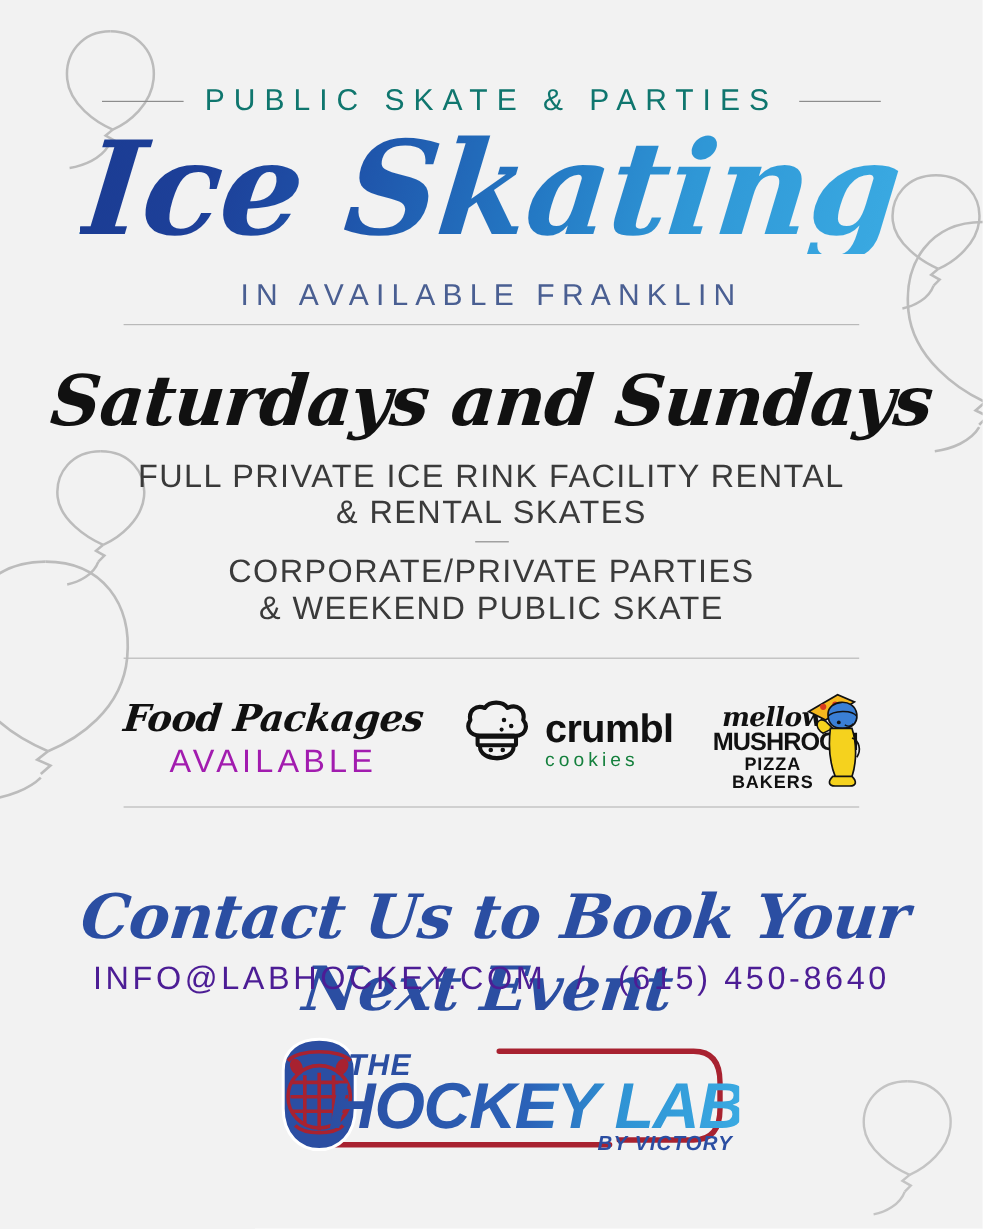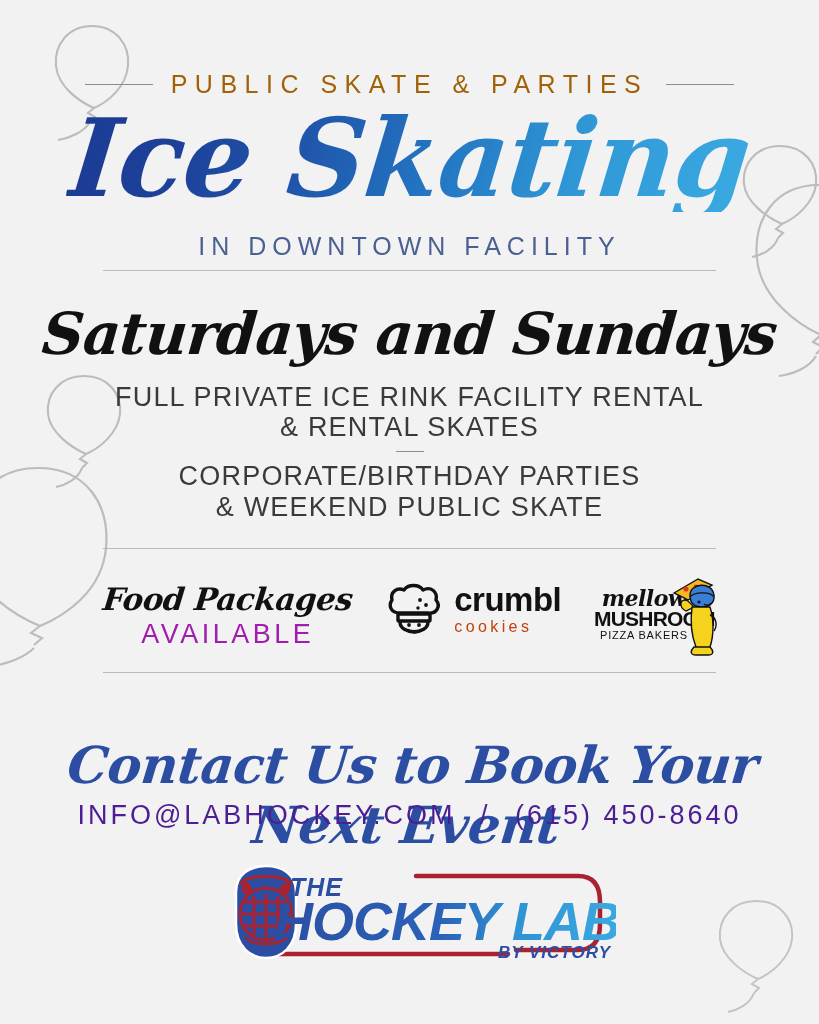--- a/index.html
+++ b/index.html
@@ -42,21 +42,21 @@
   }
   .eyebrow .rule {
     width: 68px;
     height: 1px;
     background: #8d8d8d;
   }
   .eyebrow-text {
     font-family: "Liberation Sans", sans-serif;
     font-size: 25px;
     letter-spacing: 7.5px;
-    color: #a16207;
+    color: #0f766e;
     white-space: nowrap;
     font-weight: 400;
   }
 
   
   .hero-wrap {
     position: absolute;
     top: 104px;
     left: 0;
     right: 0;
@@ -174,35 +174,35 @@
     display: block;
   }
   .food-pkg .avail {
     display: block;
     margin-top: 6px;
     font-size: 27px;
     letter-spacing: 3.5px;
     color: #a21caf;
   }
 
-  .crumbl { display: flex; gap: 9px; }
+  .crumbl { display: flex; align-items: center; gap: 9px; }
   .crumbl-text { line-height: 1; }
   .crumbl-text .big {
     display: block;
     font-size: 33px;
     font-weight: bold;
     color: #111;
     letter-spacing: -0.5px;
   }
   .crumbl-text .small {
     display: block;
     margin-top: 3px;
     font-size: 16px;
     letter-spacing: 3.4px;
-    color: #c2410c;
+    color: #15803d;
   }
 
   .mellow { position: relative; width: 122px; height: 86px; }
   .mellow-text {
     position: absolute;
     left: 0;
     top: 14px;
     width: 100px;
     text-align: center;
     line-height: 1;
@@ -219,22 +219,22 @@
   .mellow-text .m2 {
     display: block;
     font-size: 21px;
     font-weight: bold;
     color: #111;
     letter-spacing: -0.8px;
     margin-top: -1px;
   }
   .mellow-text .m3 {
     display: block;
-    font-size: 11px;
-    font-weight: normal;
+    font-size: 15px;
+    font-weight: bold;
     color: #111;
     letter-spacing: 0.8px;
     margin-top: 1px;
   }
   .mellow-char { position: absolute; right: -4px; top: -2px; }
 
   
   .contact-script {
     position: absolute;
     top: 735px;
@@ -339,31 +339,31 @@
   <div class="eyebrow">
     <span class="rule"></span>
     <span class="eyebrow-text">PUBLIC SKATE &amp; PARTIES</span>
     <span class="rule"></span>
   </div>
 
   <div class="hero-wrap">
     <span class="hero-script">Ice Skating</span>
   </div>
 
-  <div class="subhead">IN DOWNTOWN FACILITY</div>
+  <div class="subhead">IN AVAILABLE FRANKLIN</div>
 
   <div class="rule-wide rule-top"></div>
 
   <div class="days">Saturdays and Sundays</div>
 
   <div class="details">
     <div class="line">FULL PRIVATE ICE RINK FACILITY RENTAL</div>
     <div class="line">&amp; RENTAL SKATES</div>
     <div class="dash"></div>
-    <div class="line">CORPORATE/BIRTHDAY PARTIES</div>
+    <div class="line">CORPORATE/PRIVATE PARTIES</div>
     <div class="line">&amp; WEEKEND PUBLIC SKATE</div>
   </div>
 
   <div class="rule-wide rule-mid"></div>
 
   <div class="sponsors">
 
     <div class="sponsor-cell">
       <div class="food-pkg">
         <span class="script">Food Packages</span>

